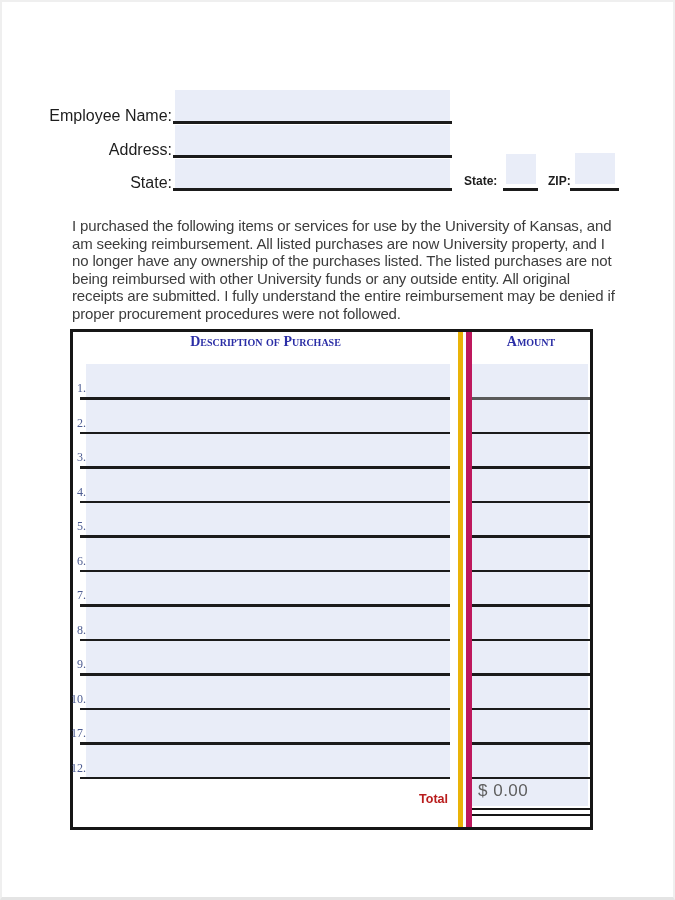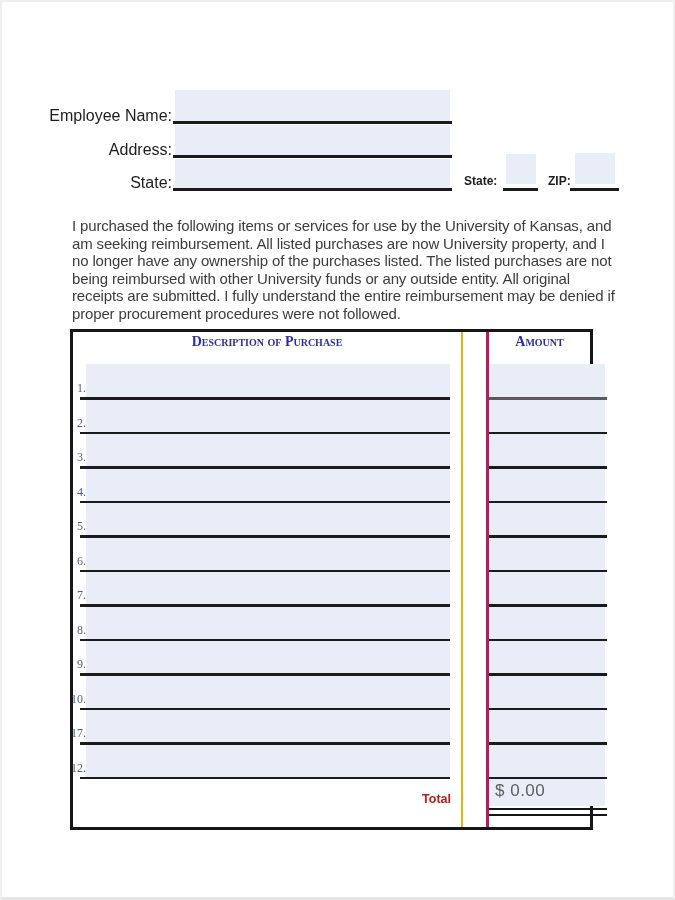--- a/index.html
+++ b/index.html
@@ -43,25 +43,25 @@
     font-size:15px;line-height:17.6px;letter-spacing:-0.15px;
     color:#3c3c3c;
   }
   .purchase-table{
     left:68px;top:327px;width:523px;height:501px;
     border:3px solid #161616;box-sizing:border-box;
     background:#ffffff;
   }
   .desc-col{
     position:absolute;left:0;top:0;bottom:0;width:390px;
-    border-right:2px solid #eab308;box-sizing:border-box;
+    border-right:5px solid #eab308;box-sizing:border-box;
   }
   .amount-col{
     position:absolute;left:393px;right:0;top:0;bottom:0;
-    border-left:3px solid #be185d;box-sizing:border-box;margin-left:20px;
+    border-left:6px solid #be185d;box-sizing:border-box;
   }
   .col-header{
     position:absolute;top:2px;left:0;right:0;
     text-align:center;
     font-family:"Liberation Serif", serif;
     font-variant:small-caps;
     font-weight:bold;
     font-size:14px;
     color:var(--accent-blue,#2b2ea6);
   }

